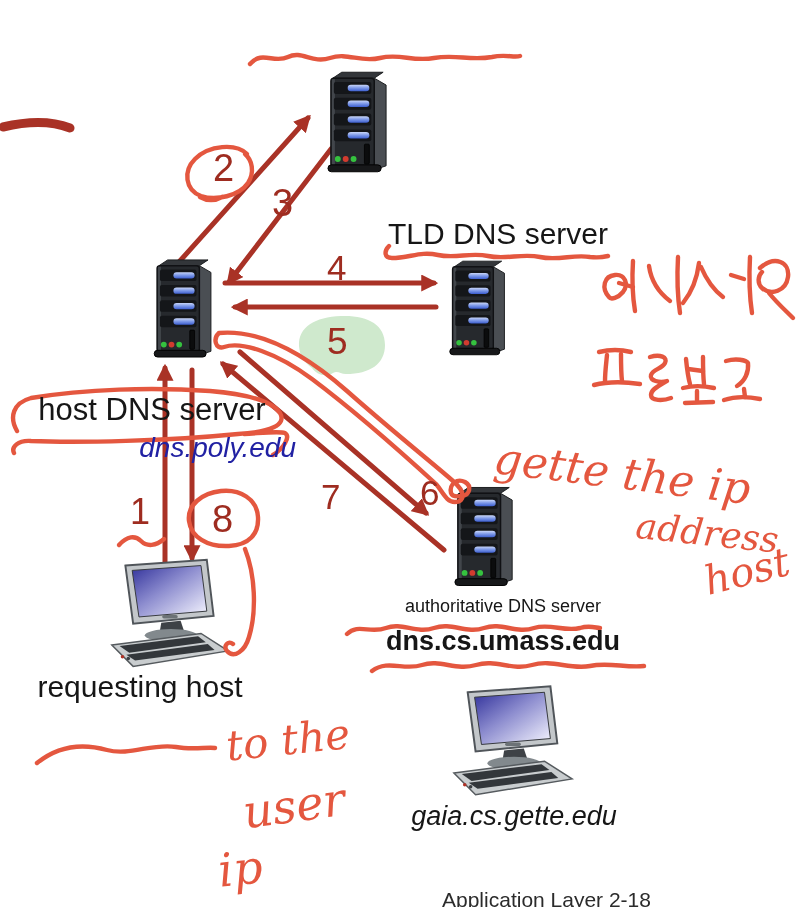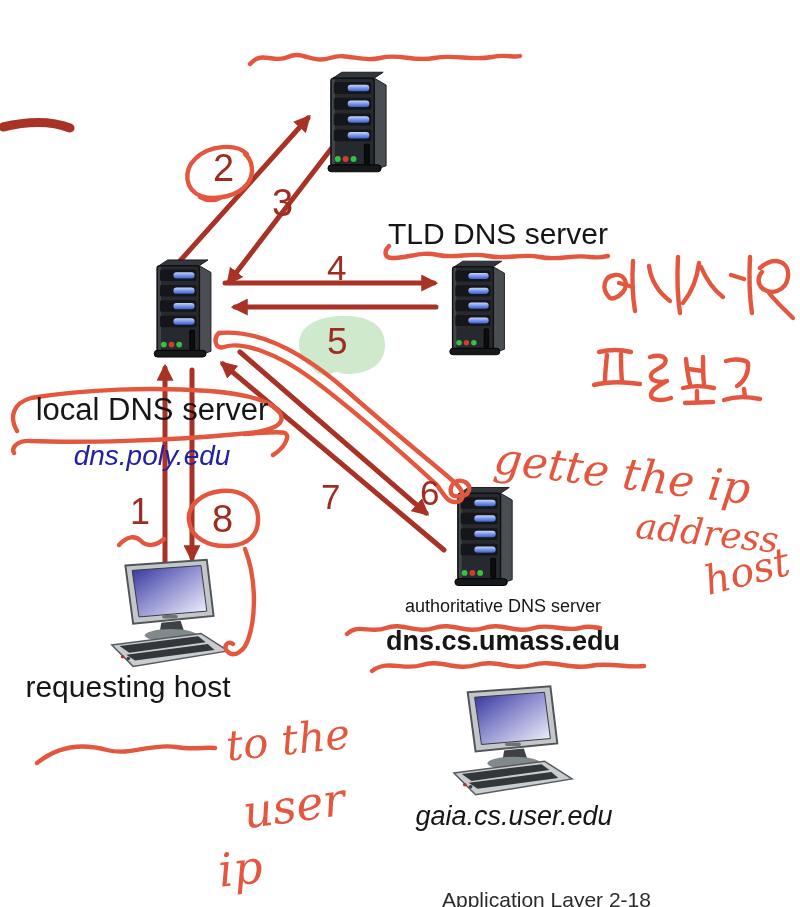--- a/index.html
+++ b/index.html
@@ -1,20 +1,20 @@
 <!DOCTYPE html>
 <html><head>
 <meta charset="utf-8">
 <style>
   html,body{margin:0;padding:0;background:#fff;}
   #page{position:relative;width:800px;height:907px;background:#ffffff;overflow:hidden;
         font-family:"Liberation Sans",sans-serif;}
   .abs{position:absolute;}
   .lbl{color:#161616;text-align:center;white-space:nowrap;line-height:1.05;}
-  .host{color:#2121a3;font-style:italic;text-align:center;white-space:nowrap;line-height:1.05;margin-top:8px;}
+  .host{color:#2121a3;font-style:italic;text-align:right;white-space:nowrap;line-height:1.05;}
   .num{color:#9e2c20;line-height:1;white-space:nowrap;}
   .hand{color:#e4573f;font-family:"DejaVu Serif",serif;font-style:italic;
         line-height:1;white-space:nowrap;transform-origin:left top;}
   .title-frag{color:#26268f;font-weight:bold;line-height:1;}
   .footer{color:#2b2b2b;white-space:nowrap;}
   svg{display:block;}
   .txt{z-index:3;}
 </style>
 </head>
 <body>
@@ -138,29 +138,29 @@
       <path d="M347,634 C358,623 370,634 386,628 C402,622 416,634 434,628 C452,622 466,634 484,628 C502,622 516,634 534,628 C550,623 564,632 580,628 C590,625 596,628 600,628"></path>
       <path d="M372,671 C388,659 404,671 422,665 C440,659 456,671 476,665 C496,659 512,671 532,665 C552,659 570,670 590,666 C608,662 626,668 644,666"></path>
       <path d="M37,763 C58,746 82,743 107,750 C130,756 152,743 176,747 C192,750 206,747 215,748"></path>
     </g>
   </svg>
 
 
 
   <div class="abs txt lbl" style="left:374px;top:218px;width:248px;font-size:30px;">TLD DNS server</div>
 
-  <div class="abs txt lbl" style="left:8px;top:394px;width:288px;font-size:31px;">local DNS server</div>
+  <div class="abs txt lbl" style="left:8px;top:394px;width:288px;font-size:31px;">host DNS server</div>
   <div class="abs txt host" style="left:8px;top:433px;width:288px;font-size:28px;">dns.poly.edu</div>
 
   <div class="abs txt lbl" style="left:336px;top:597px;width:334px;font-size:18px;">authoritative DNS server</div>
   <div class="abs txt lbl" style="left:336px;top:627px;width:334px;font-size:27px;font-weight:bold;">dns.cs.umass.edu</div>
 
-  <div class="abs txt lbl" style="left:0;top:671px;width:256px;font-size:30px;">requesting host</div>
+  <div class="abs txt lbl" style="left:12px;top:671px;width:256px;font-size:30px;">requesting host</div>
 
-  <div class="abs txt lbl" style="left:376px;top:802px;width:276px;font-size:27px;font-style:italic;">gaia.cs.user.edu</div>
+  <div class="abs txt lbl" style="left:376px;top:802px;width:276px;font-size:27px;font-style:italic;">gaia.cs.gette.edu</div>
 
   <div class="abs txt footer" style="left:442px;top:888px;font-size:21px;">Application Layer 2-18</div>
 
   <div class="abs txt num" style="left:130px;top:494px;font-size:36px;">1</div>
   <div class="abs txt num" style="left:213px;top:149px;font-size:38px;">2</div>
   <div class="abs txt num" style="left:272px;top:184px;font-size:38px;">3</div>
   <div class="abs txt num" style="left:327px;top:250px;font-size:35px;">4</div>
   <div class="abs txt num" style="left:327px;top:323px;font-size:37px;">5</div>
   <div class="abs txt num" style="left:420px;top:475px;font-size:35px;">6</div>
   <div class="abs txt num" style="left:321px;top:479px;font-size:35px;">7</div>

